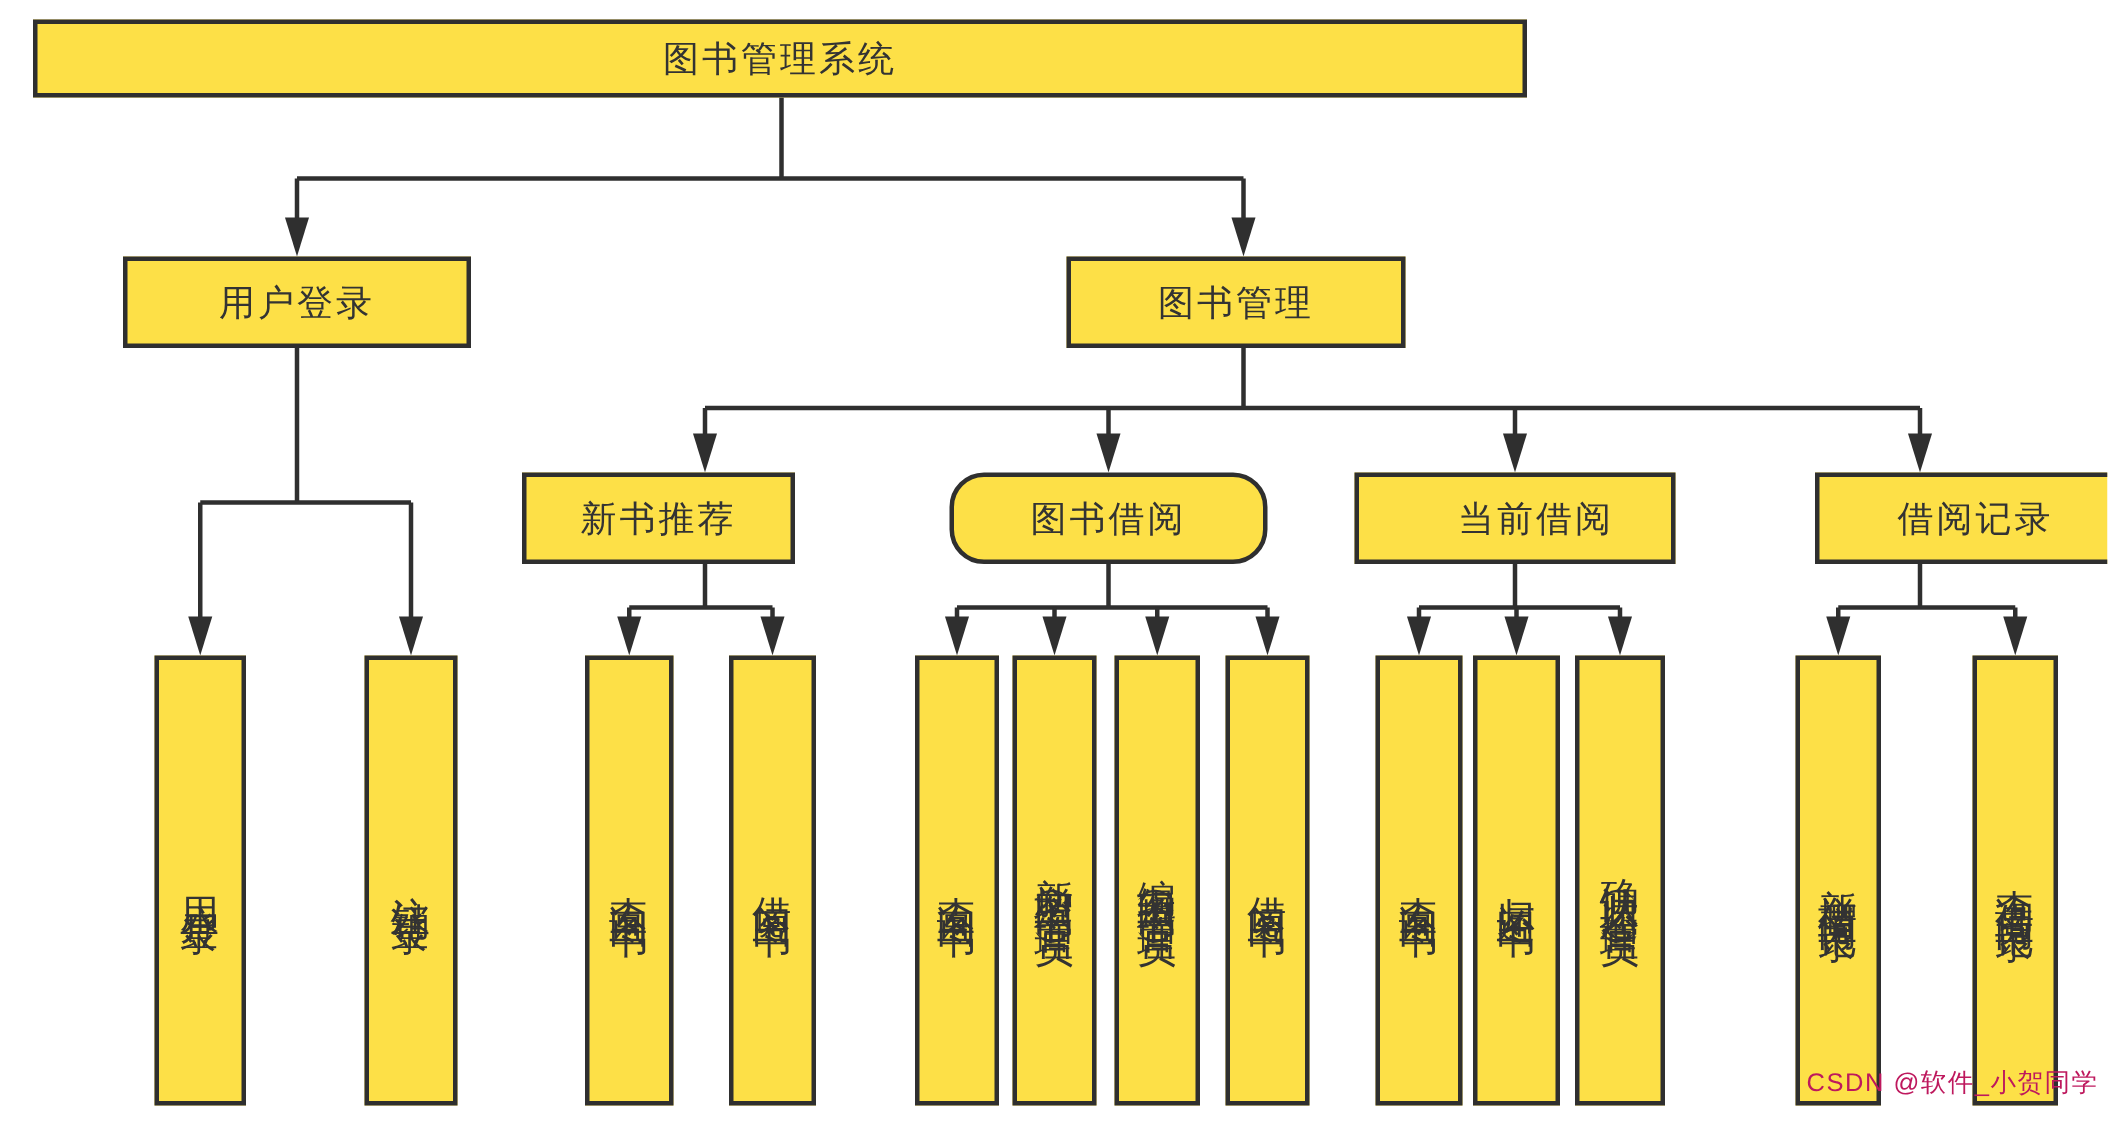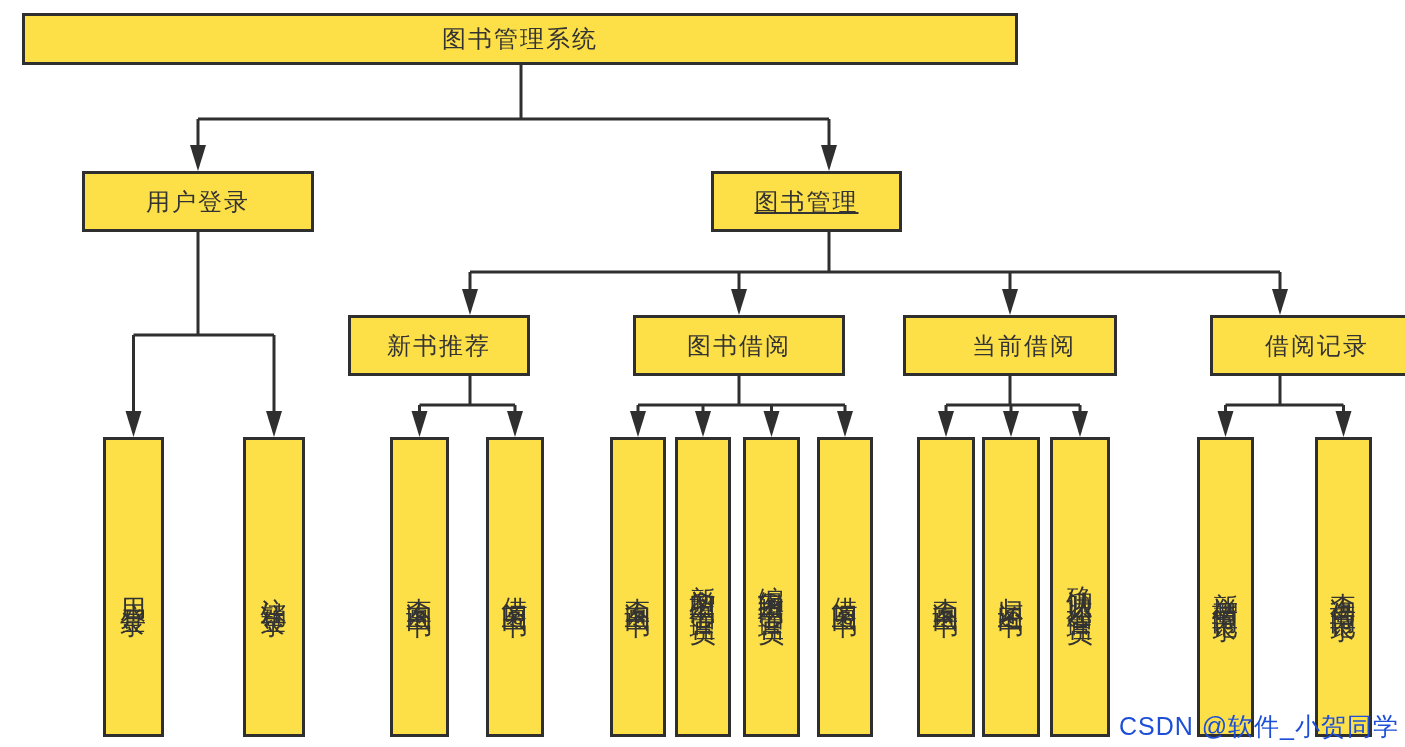--- a/index.html
+++ b/index.html
@@ -15,21 +15,21 @@
   .box.v{font-size:26px;}
   .box.v .vtext{
     writing-mode:vertical-rl;text-orientation:mixed;letter-spacing:5px;line-height:1;
     max-height:288px;
   }
   svg.connectors{position:absolute;left:0;top:0;z-index:1;pointer-events:none;}
   svg.connectors path{stroke:#2f2f2f;stroke-width:3;fill:none;}
   svg.connectors polygon{fill:#2f2f2f;stroke:none;}
   .watermark{
     position:absolute;right:6px;top:710px;z-index:5;
-    font-size:25px;color:#1d4ed8;letter-spacing:1px;white-space:nowrap;
+    font-size:17px;color:#be185d;letter-spacing:1px;white-space:nowrap;
   }
 </style>
 </head>
 <body>
 
 <div class="stage">
 
   <svg class="connectors" width="1405" height="747" viewBox="0 0 1405 747">
 
     <g>
@@ -106,28 +106,28 @@
     </g>
   </svg>
 
   <div class="box h" style="left:22px;top:13px;width:996px;height:52px;">
     <span>图书管理系统</span>
   </div>
 
   <div class="box h" style="left:82px;top:171px;width:232px;height:61px;">
     <span>用户登录</span>
   </div>
-  <div class="box h" style="left:711px;top:171px;width:191px;height:61px;text-decoration:underline;">
+  <div class="box h" style="left:711px;top:171px;width:226px;height:61px;">
     <span>图书管理</span>
   </div>
 
   <div class="box h" style="left:348px;top:315px;width:182px;height:61px;">
     <span>新书推荐</span>
   </div>
-  <div class="box h" style="left:633px;top:315px;width:212px;height:61px;">
+  <div class="box h" style="left:633px;top:315px;width:212px;height:61px;border-radius:23px;">
     <span>图书借阅</span>
   </div>
   <div class="box h" style="left:903px;top:315px;width:214px;height:61px;padding-left:28px;">
     <span>当前借阅</span>
   </div>
   <div class="box h" style="left:1210px;top:315px;width:214px;height:61px;">
     <span>借阅记录</span>
   </div>
 
   <div class="box v" style="left:103px;top:437px;width:61px;height:300px;">

